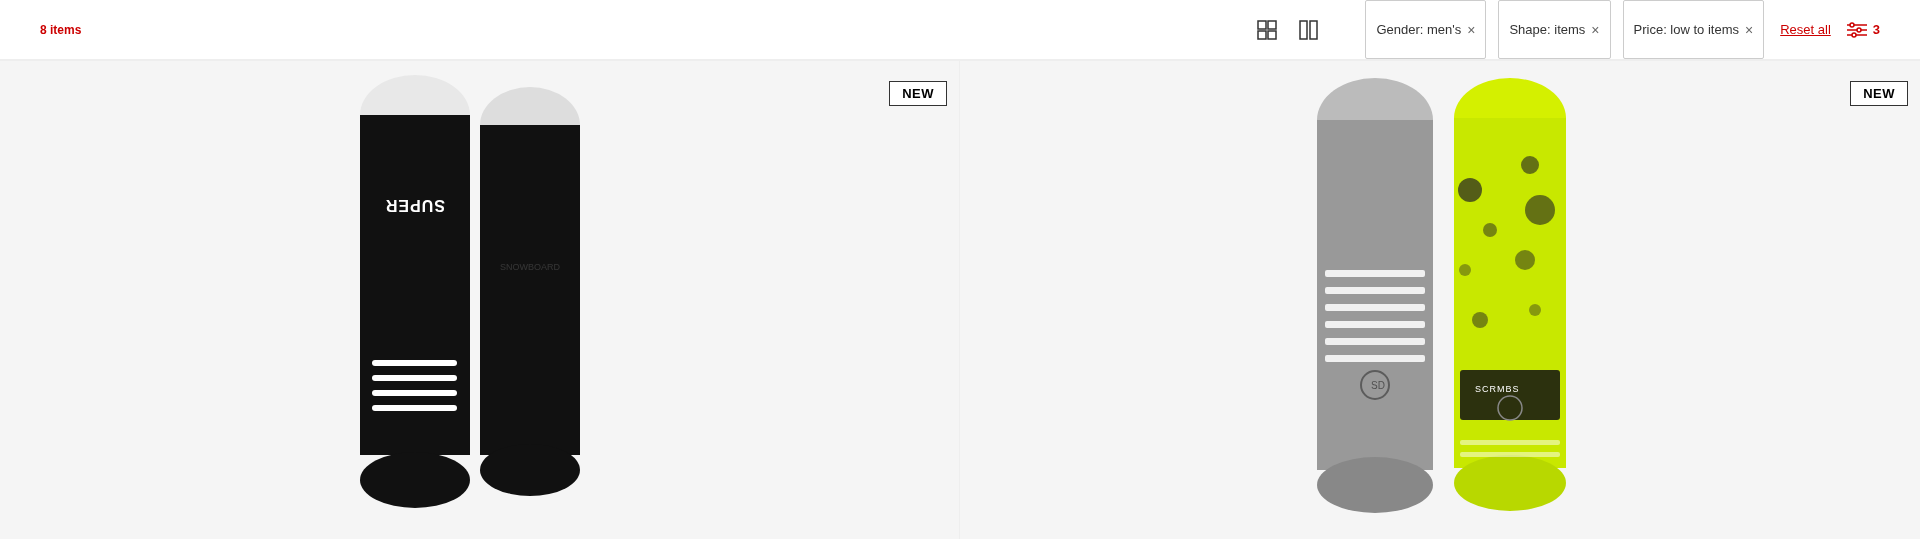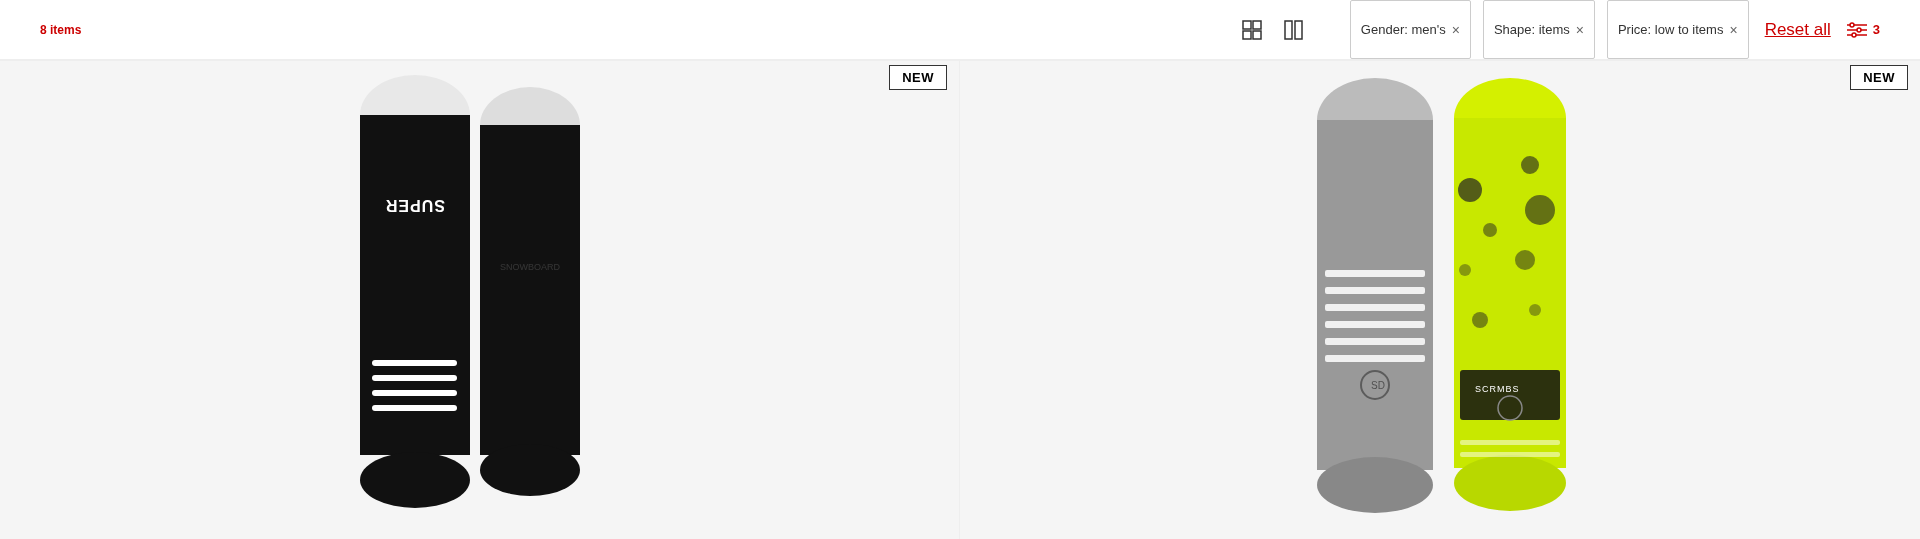--- a/index.html
+++ b/index.html
@@ -69,21 +69,21 @@
     }
 
     .filter-chip .close-x {
       font-size: 14px;
       color: #666;
       line-height: 1;
     }
 
     .reset-all {
       color: #cc0000;
-      font-size: 17px;
+      font-size: 13px;
       cursor: pointer;
       background: none;
       border: none;
       text-decoration: underline;
       padding: 0 4px;
     }
 
     .filter-count-btn {
       display: flex;
       align-items: center;
@@ -116,21 +116,21 @@
       align-items: center;
       justify-content: center;
     }
 
     .product-card:last-child {
       border-right: none;
     }
 
     .new-badge {
       position: absolute;
-      top: 4px;
+      top: 20px;
       right: 12px;
       background: #fff;
       border: 1px solid #333;
       font-size: 13px;
       font-weight: bold;
       padding: 4px 12px;
       letter-spacing: 0.5px;
       z-index: 10;
     }
 

